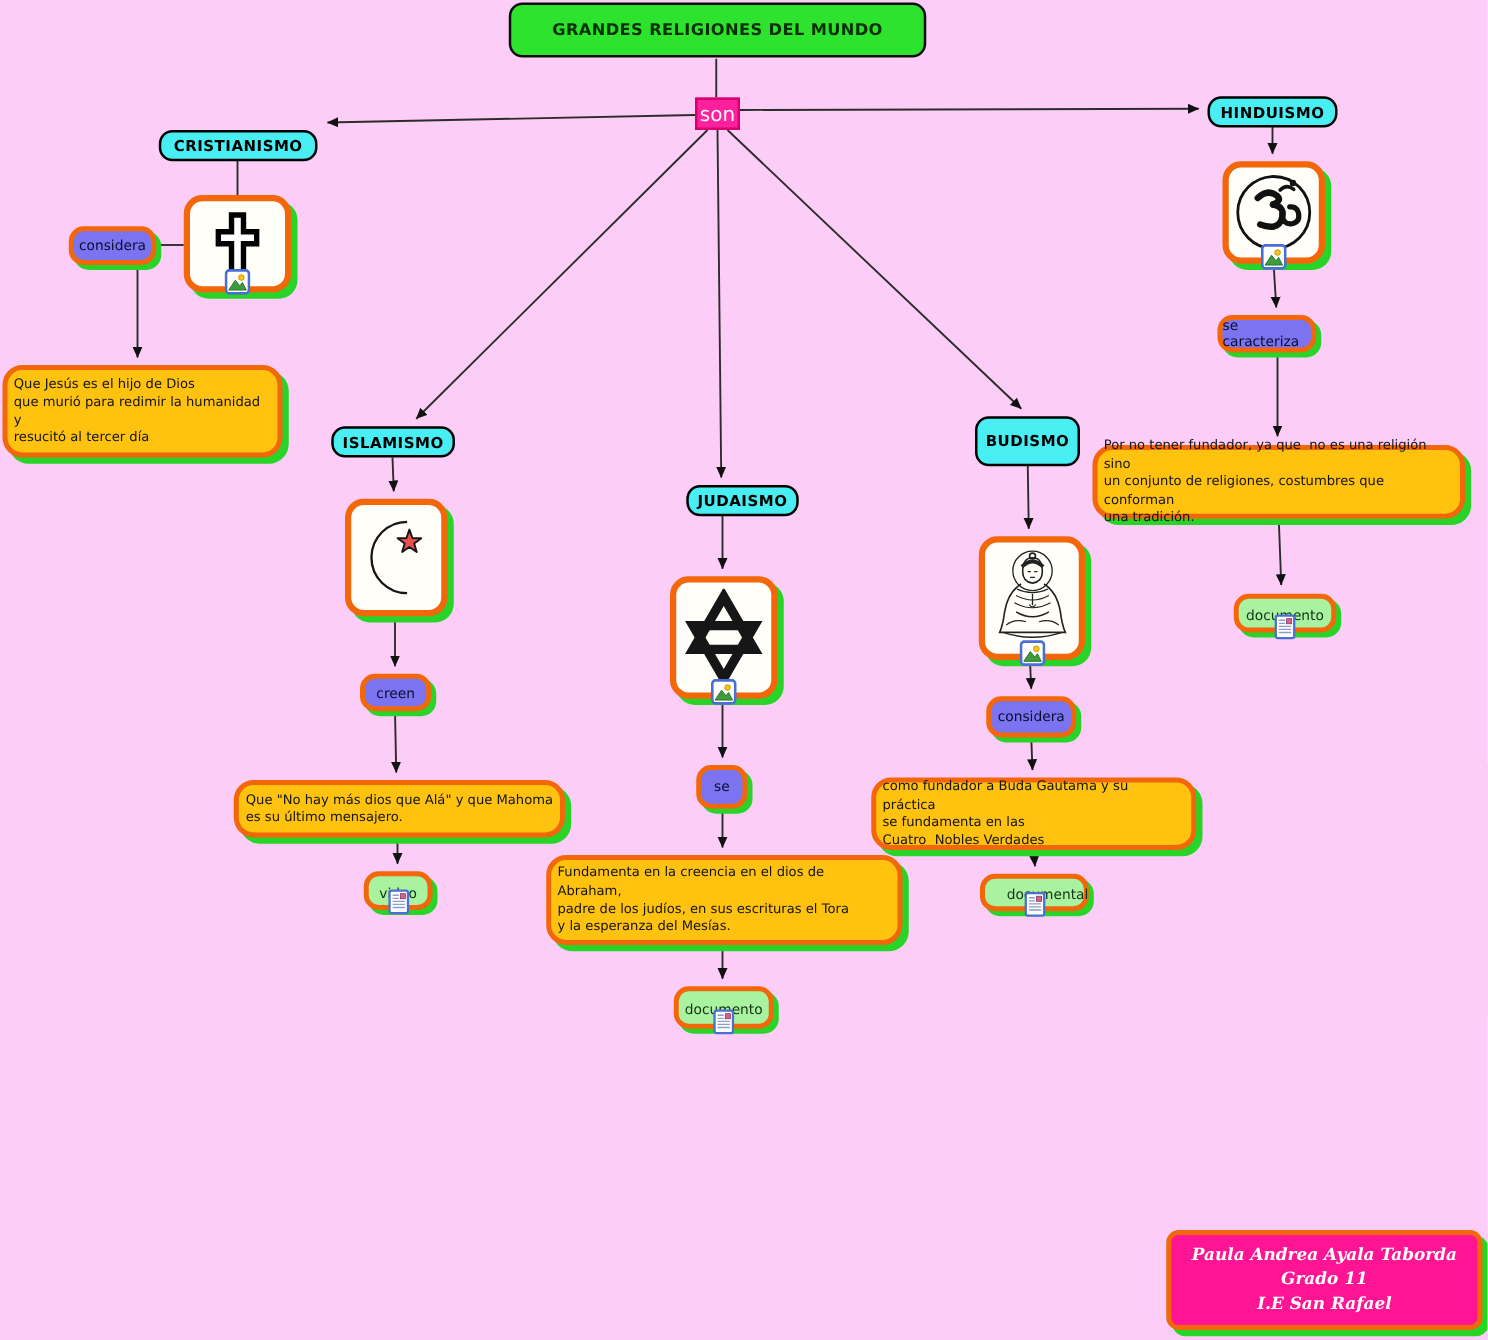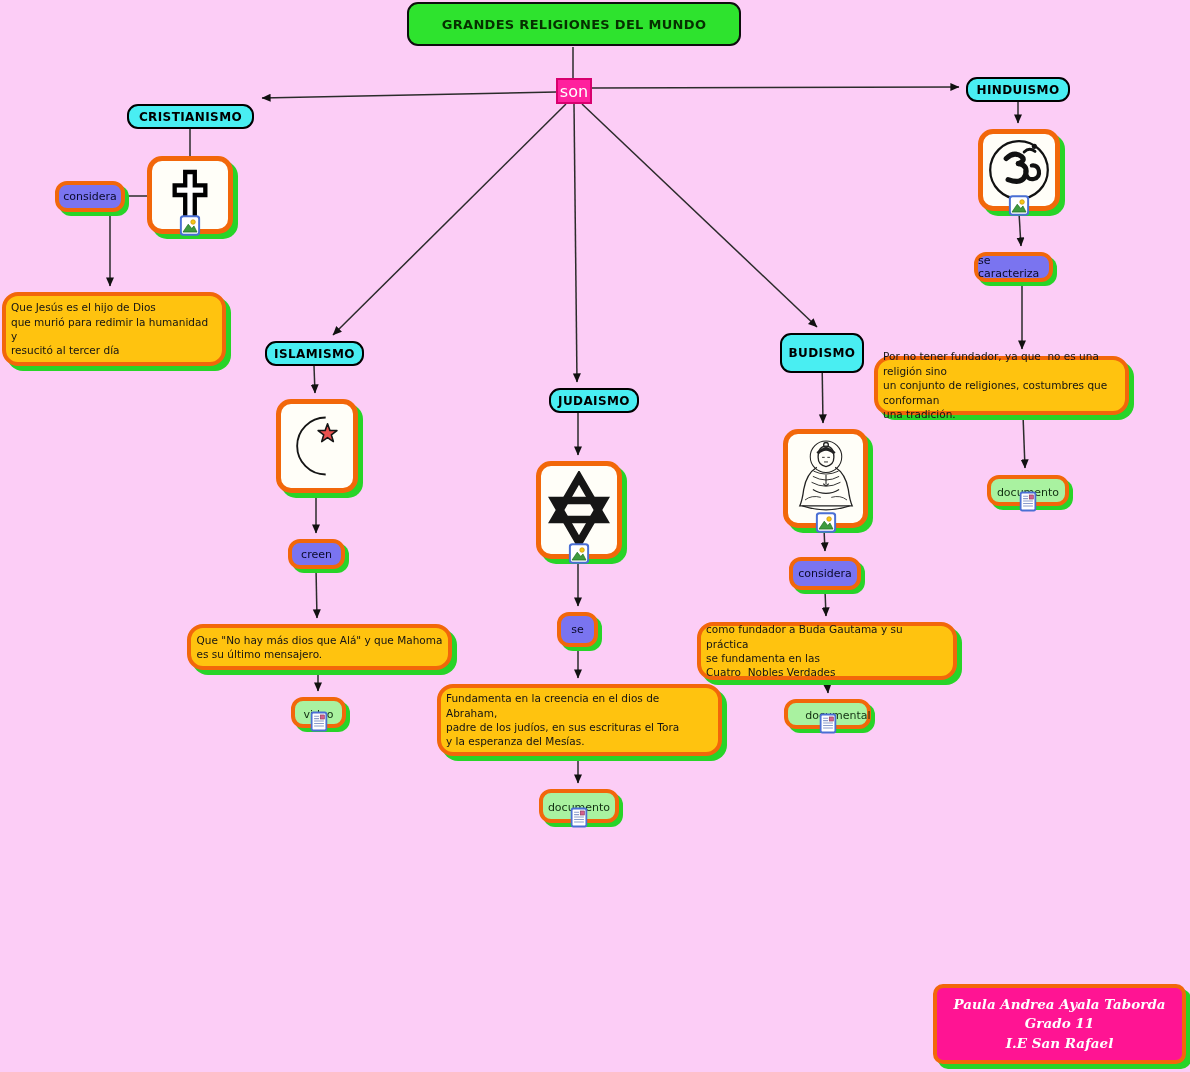--- a/index.html
+++ b/index.html
@@ -225,21 +225,21 @@
   <div class="node desc" style="left:697px;top:622px;width:260px;height:58px;">
     <span>como fundador a Buda Gautama y su práctica
 se fundamenta en las
 Cuatro  Nobles Verdades</span>
   </div>
   <div class="node desc" style="left:437px;top:684px;width:285px;height:72px;">
     <span>Fundamenta en la creencia en el dios de Abraham,
 padre de los judíos, en sus escrituras el Tora
 y la esperanza del Mesías.</span>
   </div>
-  <div class="node desc" style="left:874px;top:356px;width:255px;height:59px;">
+  <div class="node desc" style="left:874px;top:356px;width:298px;height:59px;">
     <span>Por no tener fundador, ya que  no es una religión sino
 un conjunto de religiones, costumbres que conforman
 una tradición.</span>
   </div>
 
   <div class="node media" style="left:291px;top:697px;width:55px;height:31px;">
     <span>video</span>
     <span class="badge" style="bottom:-8px;">
       <svg width="18" height="21" viewBox="0 0 22 25">
         <rect x="2" y="1.5" width="18" height="22" rx="2" fill="#fff" stroke="#4a6fd4" stroke-width="2.2"></rect>

